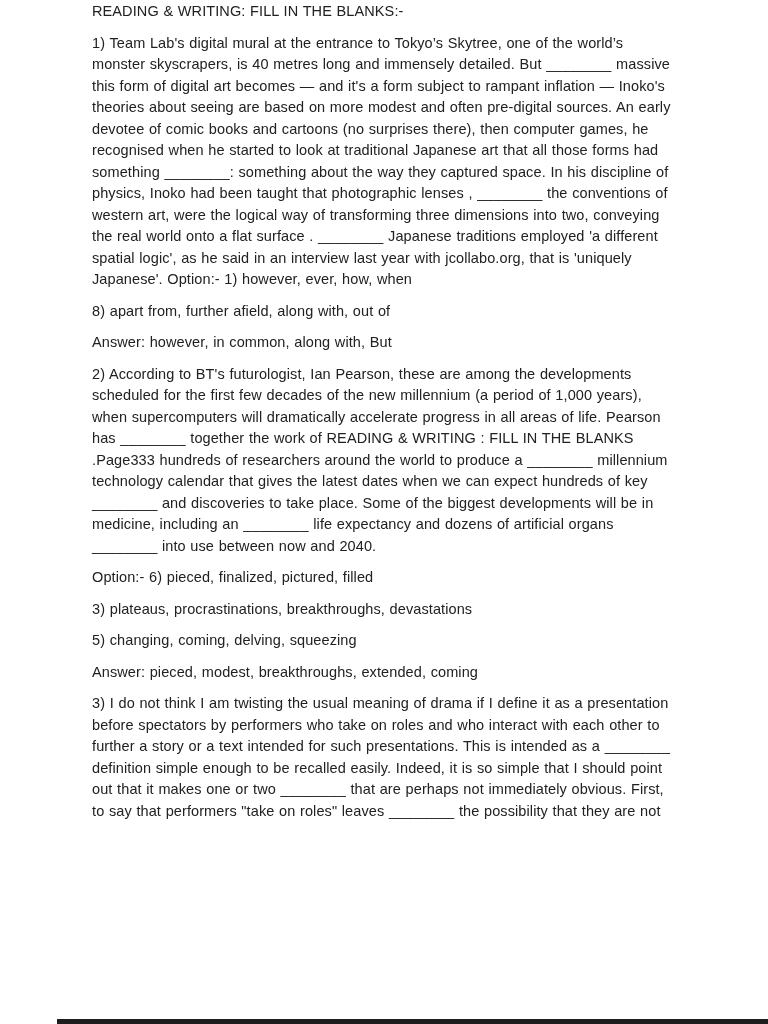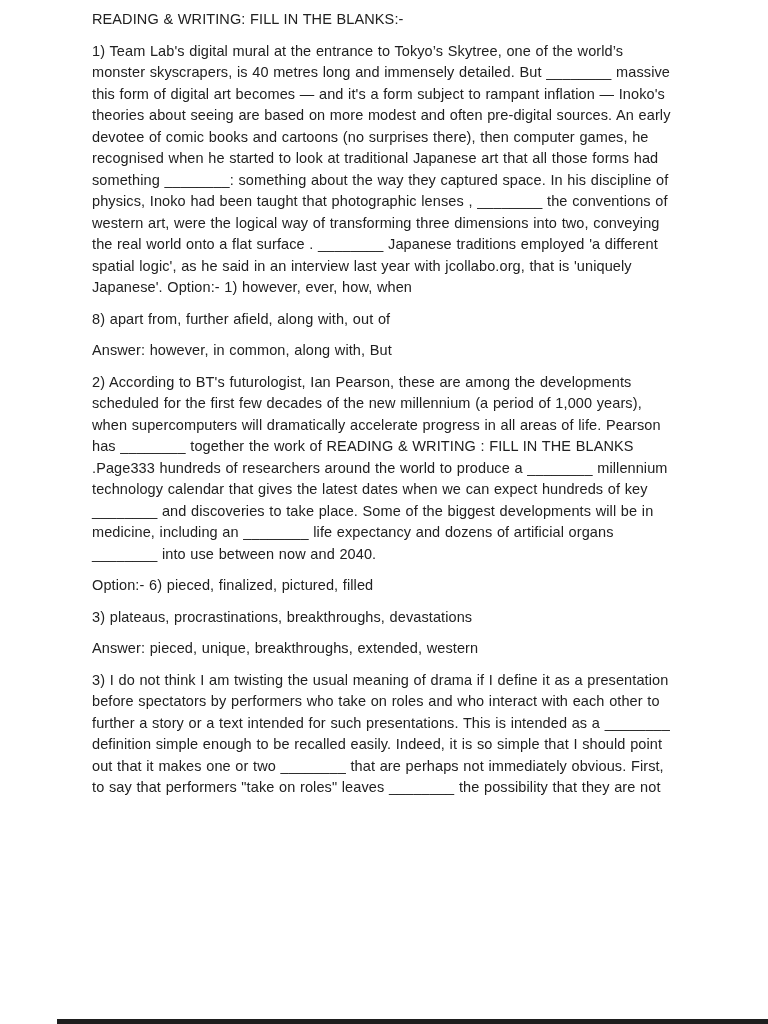--- a/index.html
+++ b/index.html
@@ -16,21 +16,21 @@
   }
   .content {
     box-sizing: border-box;
     padding: 1px 90px 0 92px;
     color: #212121;
   }
   .doc-title, .doc-para {
     font-size: 14.5px;
     line-height: 21.5px;
     font-weight: normal;
-    margin: 8px 0 10px 0;
+    margin: 0 0 10px 0;
     letter-spacing: 0.1px;
     word-spacing: 0.5px;
   }
   .bottom-edge {
     position: absolute;
     left: 57px;
     right: 0;
     bottom: 0;
     height: 5px;
     background: #1e1e1e;
@@ -41,18 +41,19 @@
 
 <div class="content">
   <p class="doc-title">READING &amp; WRITING: FILL IN THE BLANKS:-</p>
   <div id="paragraphs">
       <p class="doc-para">1) Team Lab's digital mural at the entrance to Tokyo’s Skytree, one of the world’s monster skyscrapers, is 40 metres long and immensely detailed. But ________ massive this form of digital art becomes — and it's a form subject to rampant inflation — Inoko's theories about seeing are based on more modest and often pre-digital sources. An early devotee of comic books and cartoons (no surprises there), then computer games, he recognised when he started to look at traditional Japanese art that all those forms had something ________: something about the way they captured space. In his discipline of physics, Inoko had been taught that photographic lenses , ________ the conventions of western art, were the logical way of transforming three dimensions into two, conveying the real world onto a flat surface . ________ Japanese traditions employed 'a different spatial logic', as he said in an interview last year with jcollabo.org, that is 'uniquely Japanese'. Option:- 1) however, ever, how, when</p>
       <p class="doc-para">8) apart from, further afield, along with, out of</p>
       <p class="doc-para">Answer: however, in common, along with, But</p>
       <p class="doc-para">2) According to BT's futurologist, Ian Pearson, these are among the developments scheduled for the first few decades of the new millennium (a period of 1,000 years), when supercomputers will dramatically accelerate progress in all areas of life. Pearson has ________ together the work of READING &amp; WRITING : FILL IN THE BLANKS .Page333 hundreds of researchers around the world to produce a ________ millennium technology calendar that gives the latest dates when we can expect hundreds of key ________ and discoveries to take place. Some of the biggest developments will be in medicine, including an ________ life expectancy and dozens of artificial organs ________ into use between now and 2040.</p>
       <p class="doc-para">Option:- 6) pieced, finalized, pictured, filled</p>
       <p class="doc-para">3) plateaus, procrastinations, breakthroughs, devastations</p>
-      <p class="doc-para">Answer: pieced, unique, breakthroughs, extended, western</p>
+      <p class="doc-para">5) changing, coming, delving, squeezing</p>
+      <p class="doc-para">Answer: pieced, modest, breakthroughs, extended, coming</p>
       <p class="doc-para">3) I do not think I am twisting the usual meaning of drama if I define it as a presentation before spectators by performers who take on roles and who interact with each other to further a story or a text intended for such presentations. This is intended as a ________ definition simple enough to be recalled easily. Indeed, it is so simple that I should point out that it makes one or two ________ that are perhaps not immediately obvious. First, to say that performers "take on roles" leaves ________ the possibility that they are not</p>
     </div>
 </div>
 
 <div class="bottom-edge"></div>
 
 </body></html>

